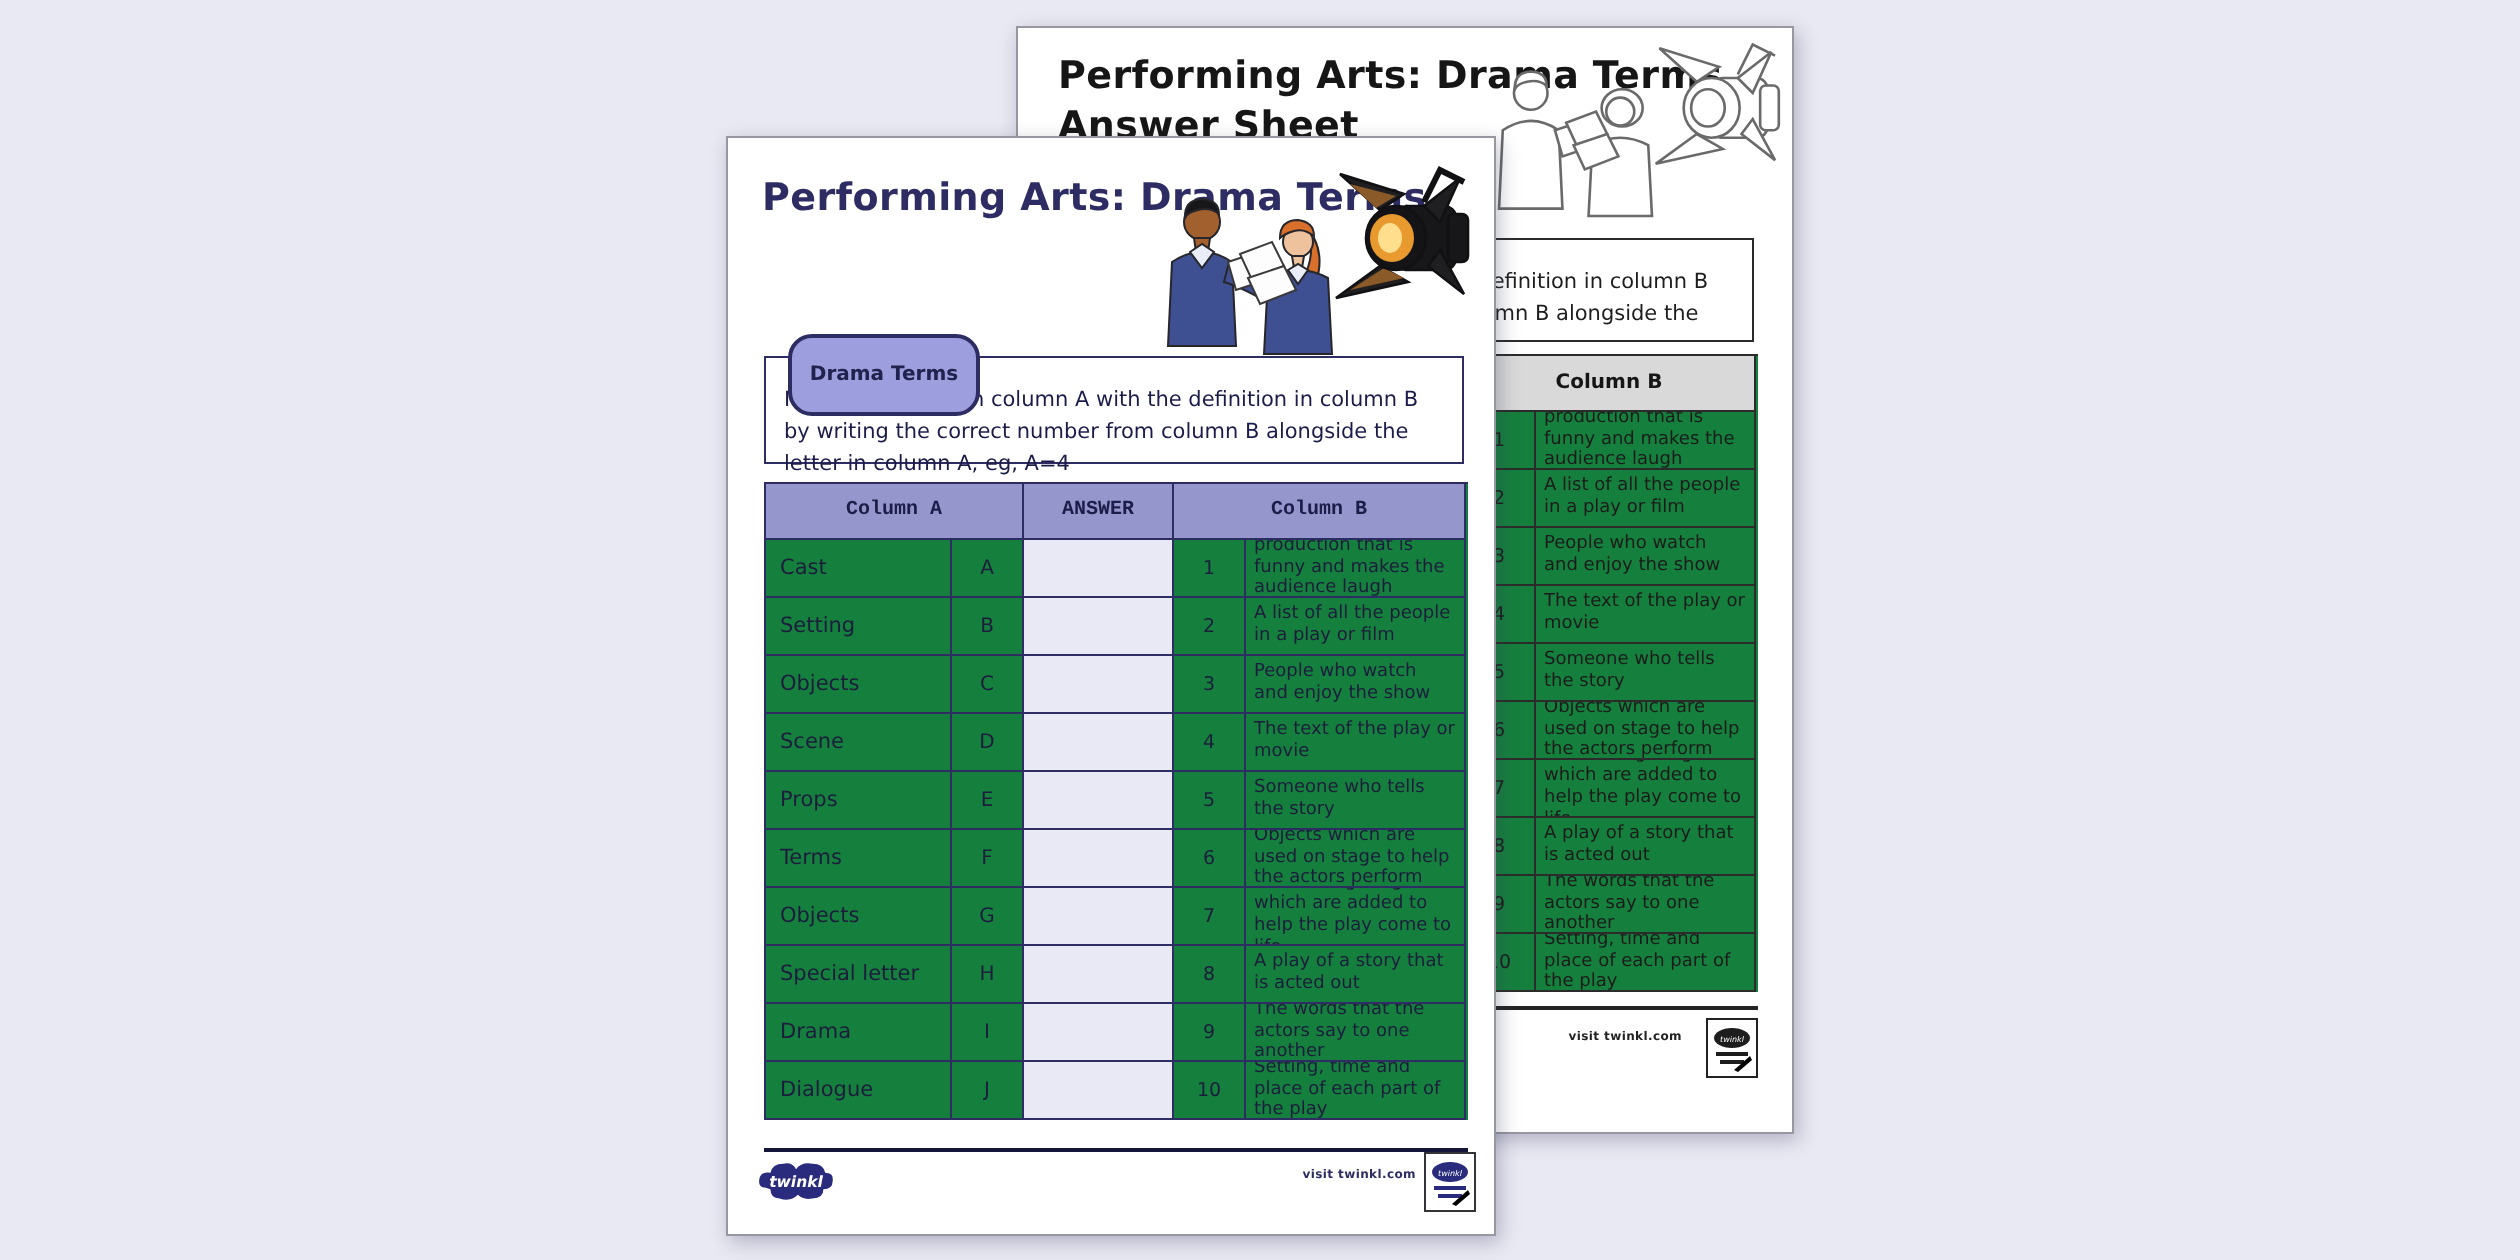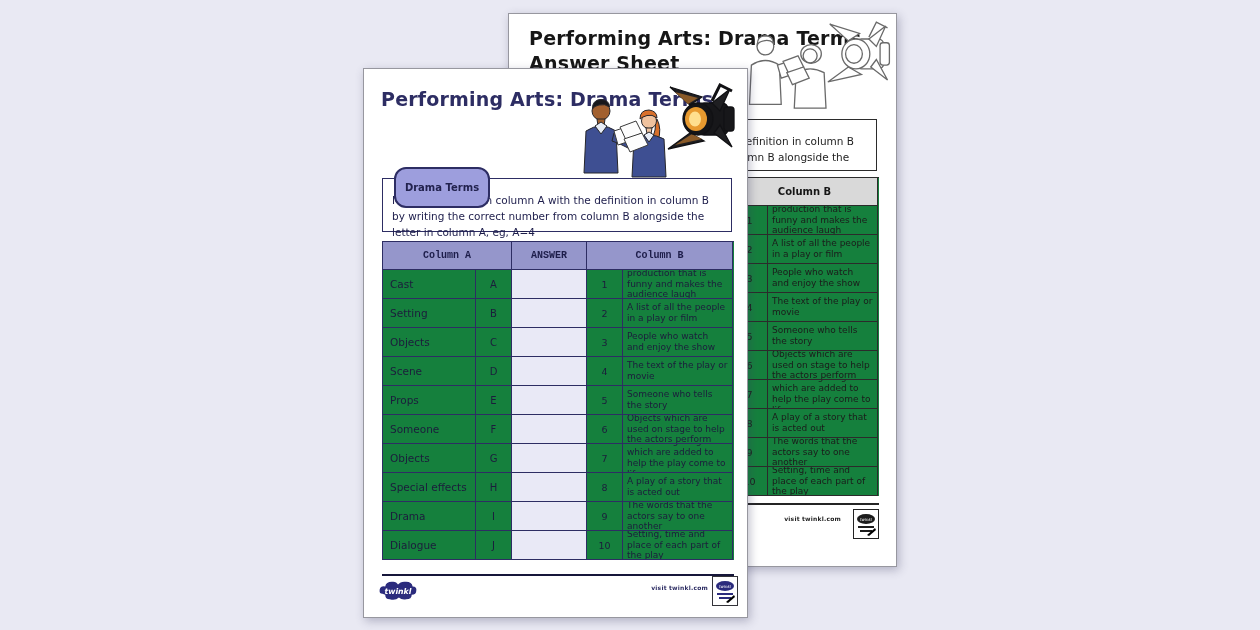--- a/index.html
+++ b/index.html
@@ -242,33 +242,33 @@
         <div class="cell answer-cell"></div>
         <div class="cell number-cell">4</div>
         <div class="cell def-cell">The text of the play or movie</div>
 
         <div class="cell term-cell">Props</div>
         <div class="cell letter-cell">E</div>
         <div class="cell answer-cell"></div>
         <div class="cell number-cell">5</div>
         <div class="cell def-cell">Someone who tells the story</div>
 
-        <div class="cell term-cell">Someone</div>
+        <div class="cell term-cell">Terms</div>
         <div class="cell letter-cell">F</div>
         <div class="cell answer-cell"></div>
         <div class="cell number-cell">6</div>
         <div class="cell def-cell">Objects which are used on stage to help the actors perform</div>
 
         <div class="cell term-cell">Objects</div>
         <div class="cell letter-cell">G</div>
         <div class="cell answer-cell"></div>
         <div class="cell number-cell">7</div>
         <div class="cell def-cell">usic and lighting which are added to help the play come to life</div>
 
-        <div class="cell term-cell">Special effects</div>
+        <div class="cell term-cell">Special letter</div>
         <div class="cell letter-cell">H</div>
         <div class="cell answer-cell"></div>
         <div class="cell number-cell">8</div>
         <div class="cell def-cell">A play of a story that is acted out</div>
 
         <div class="cell term-cell">Drama</div>
         <div class="cell letter-cell">I</div>
         <div class="cell answer-cell"></div>
         <div class="cell number-cell">9</div>
         <div class="cell def-cell">The words that the actors say to one another</div>

